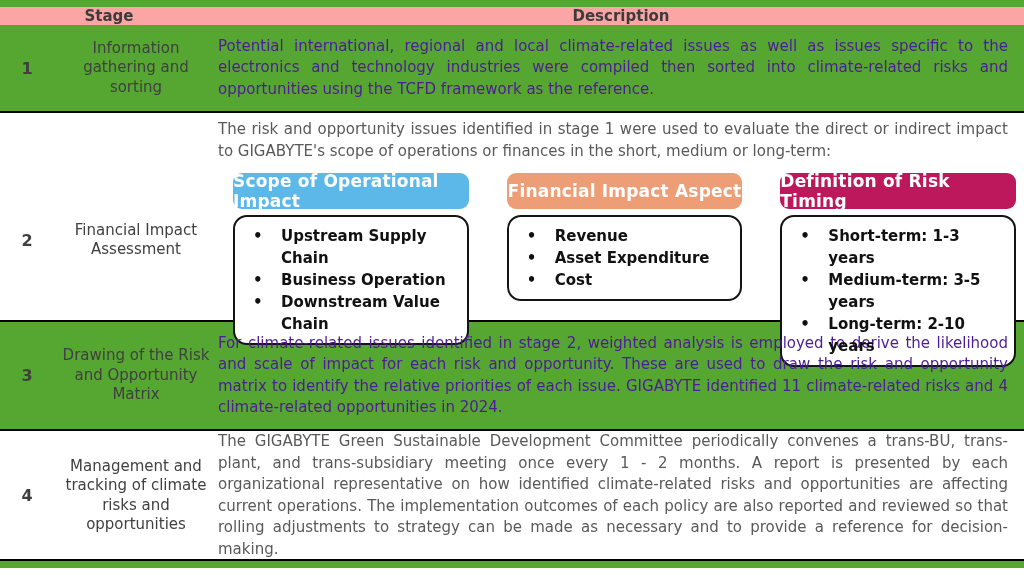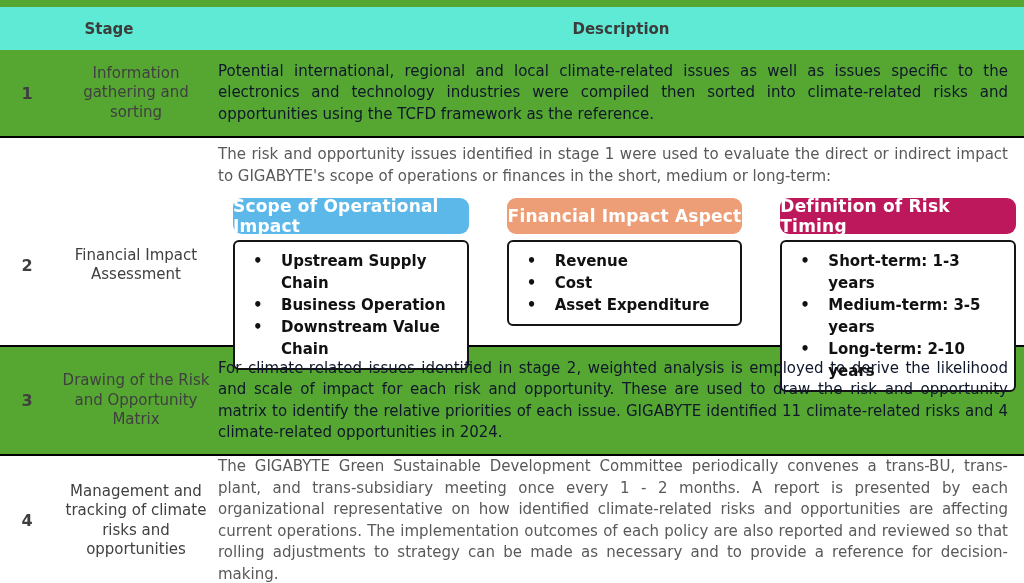--- a/index.html
+++ b/index.html
@@ -11,22 +11,22 @@
     width: 1024px;
     height: 583px;
     margin: 0 auto;
     background: #ffffff;
     overflow: hidden;
   }
 
   .accent-bar { width: 100%; height: 7px; background: #56a632; }
 
   .header-row {
-    width: 100%; height: 43px;
-    background: #5eead4;
+    width: 100%; height: 18px;
+    background: #fca5a5;
     display: grid;
     grid-template-columns: 218px 1fr;
     align-items: center;
   }
   .header-cell {
     text-align: center;
     font-size: 15px;
     font-weight: bold;
     color: #3c3c3c;
   }
@@ -58,21 +58,21 @@
     color: #404040;
     line-height: 1.3;
     padding: 0 6px;
   }
   .desc {
     font-size: 15px;
     line-height: 21.5px;
     text-align: justify;
     padding-right: 16px;
   }
-  .row.green .desc { color: #0f172a; }
+  .row.green .desc { color: #4c1d95; }
   .row.white .desc { color: #595959; }
 
   .row-2 .desc-complex { align-self: start; padding-top: 6px; }
   .intro {
     font-size: 15px;
     line-height: 21.5px;
     text-align: justify;
     color: #595959;
     padding-right: 16px;
   }
@@ -90,21 +90,21 @@
     justify-content: center;
     color: #ffffff;
     font-size: 17px;
     font-weight: bold;
     letter-spacing: 0.2px;
   }
   .box {
     margin-top: 6px;
     background: #ffffff;
     border: 2px solid #141414;
-    border-radius: 6px;
+    border-radius: 14px;
     padding: 8px 4px 8px 0;
   }
   .box ul { list-style: none; }
   .box li {
     position: relative;
     padding-left: 46px;
     font-size: 15px;
     font-weight: bold;
     color: #111111;
     line-height: 22px;
@@ -152,22 +152,22 @@
               <li>Downstream Value Chain</li>
             </ul>
           </div>
         </div>
 
         <div class="group">
           <div class="badge" style="background-color: rgb(237, 158, 118);">Financial Impact Aspect</div>
           <div class="box">
             <ul>
               <li>Revenue</li>
+              <li>Asset Expenditure</li>
               <li>Cost</li>
-              <li>Asset Expenditure</li>
             </ul>
           </div>
         </div>
 
         <div class="group">
           <div class="badge" style="background-color: #be185d;">Definition of Risk Timing</div>
           <div class="box">
             <ul>
               <li>Short-term: 1-3 years</li>
               <li>Medium-term: 3-5 years</li>

